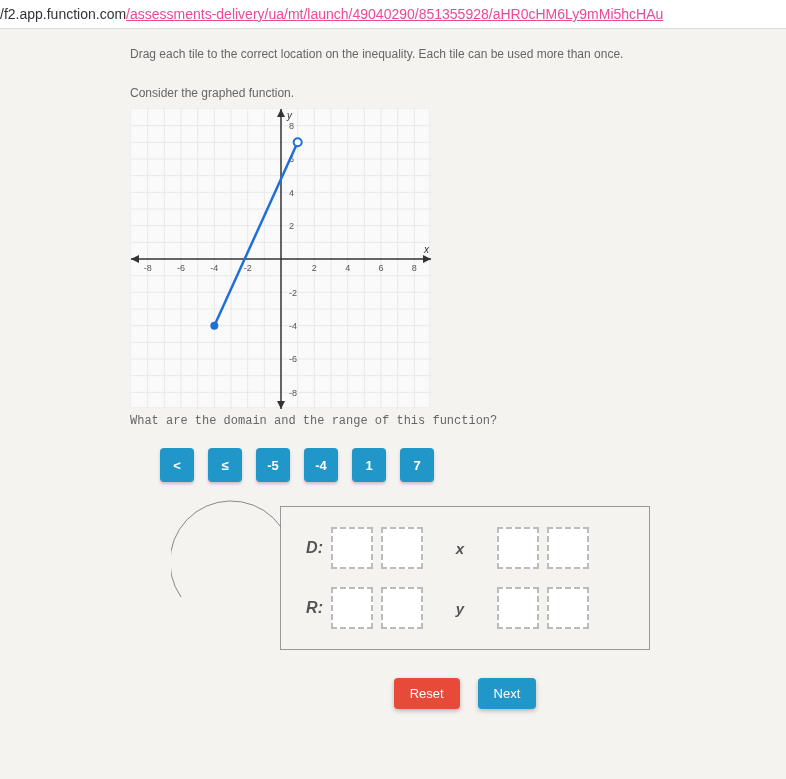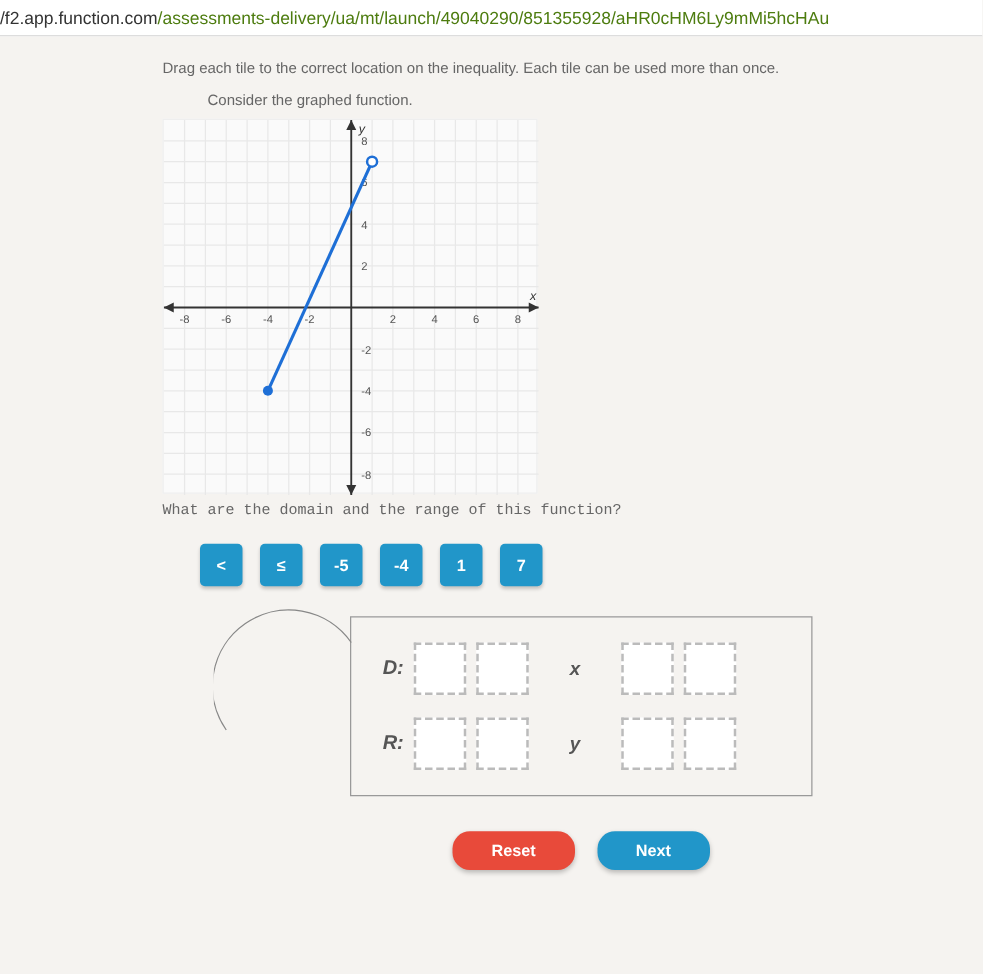--- a/index.html
+++ b/index.html
@@ -12,35 +12,34 @@
   }
   .url-bar {
     background: #fff;
     border-bottom: 1px solid #ddd;
     padding: 6px 0 6px 0;
     font-size: 14px;
     color: #333;
     white-space: nowrap;
     overflow: hidden;
   }
-  .url-gray { color: #4d7c0f; }
+  .url-gray { color: #ec4899; text-decoration: underline; }
   .content {
     padding: 18px 0 0 130px;
     color: #555;
   }
   .instr {
     font-size: 12px;
     color: #666;
-    margin-bottom: 12px;
+    margin-bottom: 25px;
   }
   .sub {
     font-size: 12px;
     color: #666;
     margin-bottom: 8px;
-    margin-left: 36px;
   }
   .graph-wrap {
     width: 300px;
     height: 300px;
     background: #fafafa;
     border: 1px solid #eee;
     position: relative;
     margin-bottom: 6px;
   }
   .graph-wrap svg { position: absolute; top:0; left:0; }
@@ -119,23 +118,23 @@
     gap: 18px;
     justify-content: center;
     margin-top: 28px;
     margin-left: 150px;
     width: 370px;
   }
   .btn {
     border: none;
     color: #fff;
     font-size: 13px;
-    font-weight: bold;
-    padding: 8px 31px;
-    border-radius: 14px;
+    font-weight: normal;
+    padding: 8px 16px;
+    border-radius: 4px;
     cursor: pointer;
     box-shadow: 0 2px 4px rgba(0,0,0,0.25);
   }
   .btn-reset { background: #e84a3a; }
   .btn-next { background: #2196c9; }
 </style>
 </head>
 <body>
 
 <div class="url-bar">

